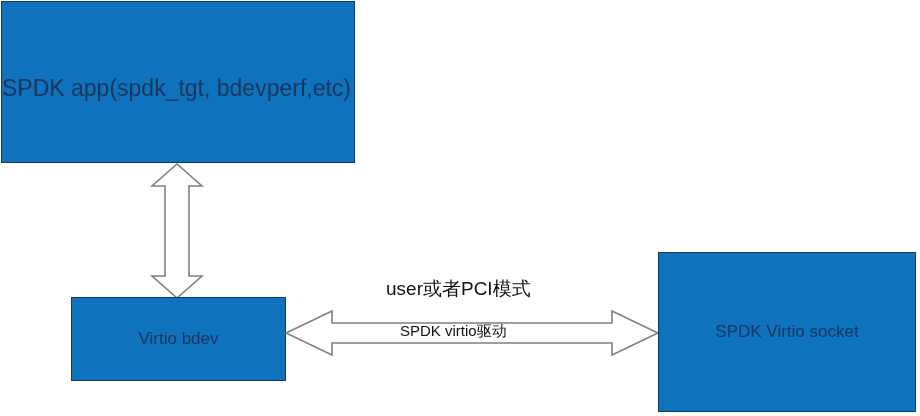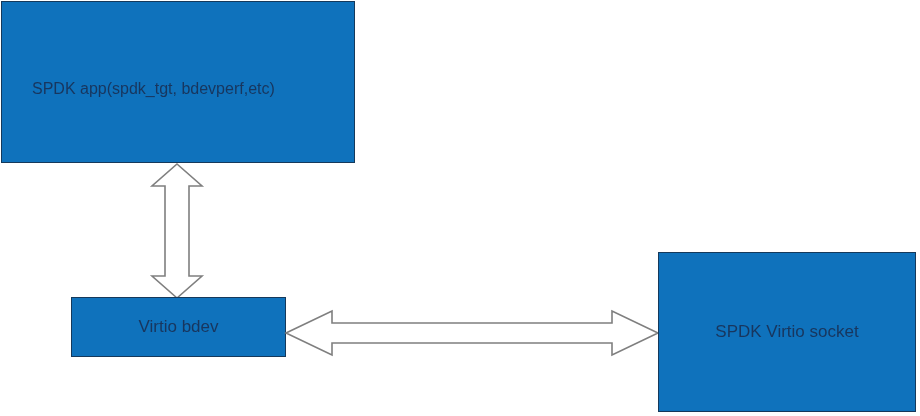--- a/index.html
+++ b/index.html
@@ -32,30 +32,30 @@
     white-space: nowrap;
   }
   
   #box-spdk-app {
     left: 1px;
     top: 1px;
     width: 354px;
     height: 162px;
   }
   #box-spdk-app .node-label {
-    padding-left: 30px;
-    font-size: 16px;
+    padding-left: 0;
+    font-size: 23px;
     margin-top: 14px;
   }
   
   #box-virtio-bdev {
     left: 71px;
     top: 297px;
     width: 215px;
-    height: 60px;
+    height: 84px;
     justify-content: center;
   }
   #box-virtio-bdev .node-label {
     font-size: 17px;
   }
   
   #box-vhost-socket {
     left: 658px;
     top: 252px;
     width: 258px;
@@ -115,19 +115,21 @@
   </svg>
 
   <div class="node-box" id="box-virtio-bdev">
     <span class="node-label">Virtio bdev</span>
   </div>
 
   <svg class="arrow-svg" id="arrow-horizontal-svg" width="376" height="46" viewBox="0 0 376 46">
     <polygon class="arrow-shape" points="2,23 48,1 48,13 328,13 328,1 374,23 328,45 328,33 48,33 48,45"></polygon>
   </svg>
 
+  <div class="edge-label" id="label-user-pci">user或者PCI模式</div>
 
+  <div class="edge-label" id="label-spdk-virtio">SPDK virtio驱动</div>
 
   <div class="node-box" id="box-vhost-socket">
     <span class="node-label">SPDK Virtio socket</span>
   </div>
 
 </div>
 
 </body></html>

